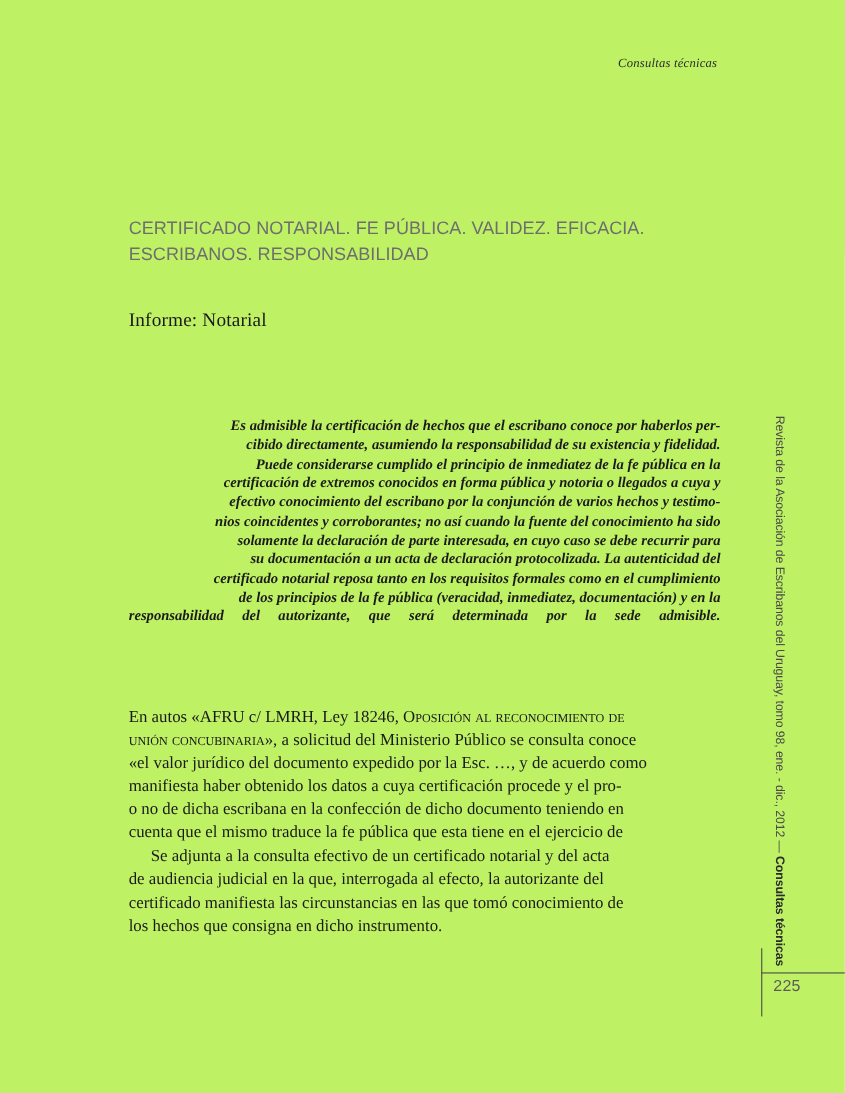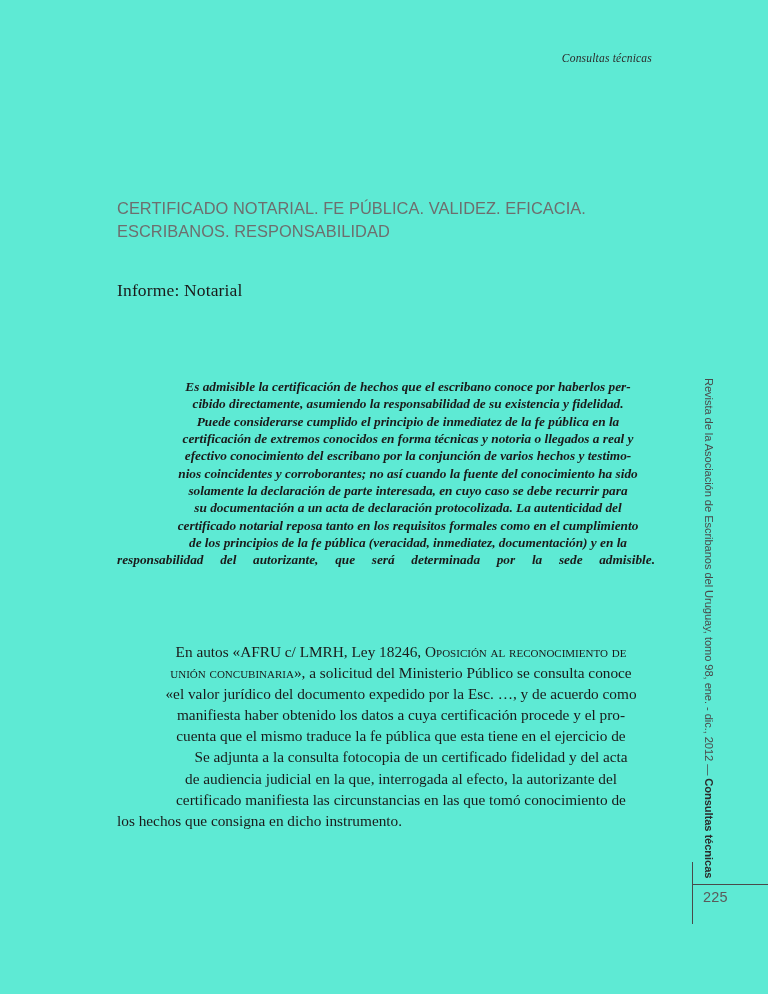--- a/index.html
+++ b/index.html
@@ -12,21 +12,21 @@
     height: 994px;
     position: relative;
     font-family: "Liberation Serif", "DejaVu Serif", serif;
     color: #1a1a1a;
     overflow: hidden;
   }
 
   .page {
     position: absolute;
     inset: 0;
-    background: #5eead4;
+    background: #bef264;
   }
 
   
   .running-head {
     position: absolute;
     top: 52px;
     left: 0;
     width: 652px;
     text-align: right;
     font-family: "Liberation Serif", "DejaVu Serif", serif;
@@ -84,21 +84,21 @@
     text-align-last: justify;
     color: #1a1a1a;
     hyphens: manual;
   }
   .abstract-body .ln {
     display: block;
     white-space: nowrap;
   }
   .abstract-body .ln.just {
     display: flex;
-    justify-content: center;
+    justify-content: flex-end;
     margin-left: 44px;
   }
   .abstract-body .ln.last {
     display: block;
     text-align: left;
   }
 
   
   .consulta-heading {
     position: absolute;
@@ -117,22 +117,21 @@
     font-size: 15.3px;
     line-height: 21.1px;
     color: #1a1a1a;
   }
   .consulta-body .ln {
     display: block;
     white-space: nowrap;
   }
   .consulta-body .ln.just {
     display: flex;
-    justify-content: center;
-    margin-left: 30px;
+    justify-content: flex-start;
   }
   .consulta-body .ln.last {
     display: block;
     text-align: left;
   }
   .sc {
     font-variant: small-caps;
     font-size: 1em;
   }
   .indent {
@@ -212,21 +211,21 @@
     <span class="ln just">
         <span>Es admisible la certificación de hechos que el escribano conoce por haberlos per-</span>
       </span>
     <span class="ln just">
         <span>cibido directamente, asumiendo la responsabilidad de su existencia y fidelidad.</span>
       </span>
     <span class="ln just">
         <span>Puede considerarse cumplido el principio de inmediatez de la fe pública en la</span>
       </span>
     <span class="ln just">
-        <span>certificación de extremos conocidos en forma técnicas y notoria o llegados a real y</span>
+        <span>certificación de extremos conocidos en forma pública y notoria o llegados a cuya y</span>
       </span>
     <span class="ln just">
         <span>efectivo conocimiento del escribano por la conjunción de varios hechos y testimo-</span>
       </span>
     <span class="ln just">
         <span>nios coincidentes y corroborantes; no así cuando la fuente del conocimiento ha sido</span>
       </span>
     <span class="ln just">
         <span>solamente la declaración de parte interesada, en cuyo caso se debe recurrir para</span>
       </span>
@@ -250,24 +249,27 @@
     <span class="ln just">
         <span><span class="sc">unión concubinaria</span><span>», a solicitud del Ministerio Público se consulta conoce</span></span>
       </span>
     <span class="ln just">
         <span>«el valor jurídico del documento expedido por la Esc. …, y de acuerdo como</span>
       </span>
     <span class="ln just">
         <span>manifiesta haber obtenido los datos a cuya certificación procede y el pro-</span>
       </span>
     <span class="ln just">
+        <span>o no de dicha escribana en la confección de dicho documento teniendo en</span>
+      </span>
+    <span class="ln just">
         <span>cuenta que el mismo traduce la fe pública que esta tiene en el ejercicio de</span>
       </span>
     <span class="ln just">
-        <span><span class="indent"></span><span>Se adjunta a la consulta fotocopia de un certificado fidelidad y del acta</span></span>
+        <span><span class="indent"></span><span>Se adjunta a la consulta efectivo de un certificado notarial y del acta</span></span>
       </span>
     <span class="ln just">
         <span>de audiencia judicial en la que, interrogada al efecto, la autorizante del</span>
       </span>
     <span class="ln just">
         <span>certificado manifiesta las circunstancias en las que tomó conocimiento de</span>
       </span>
     <span class="ln last">los hechos que consigna en dicho instrumento.</span>
   </div>
 

